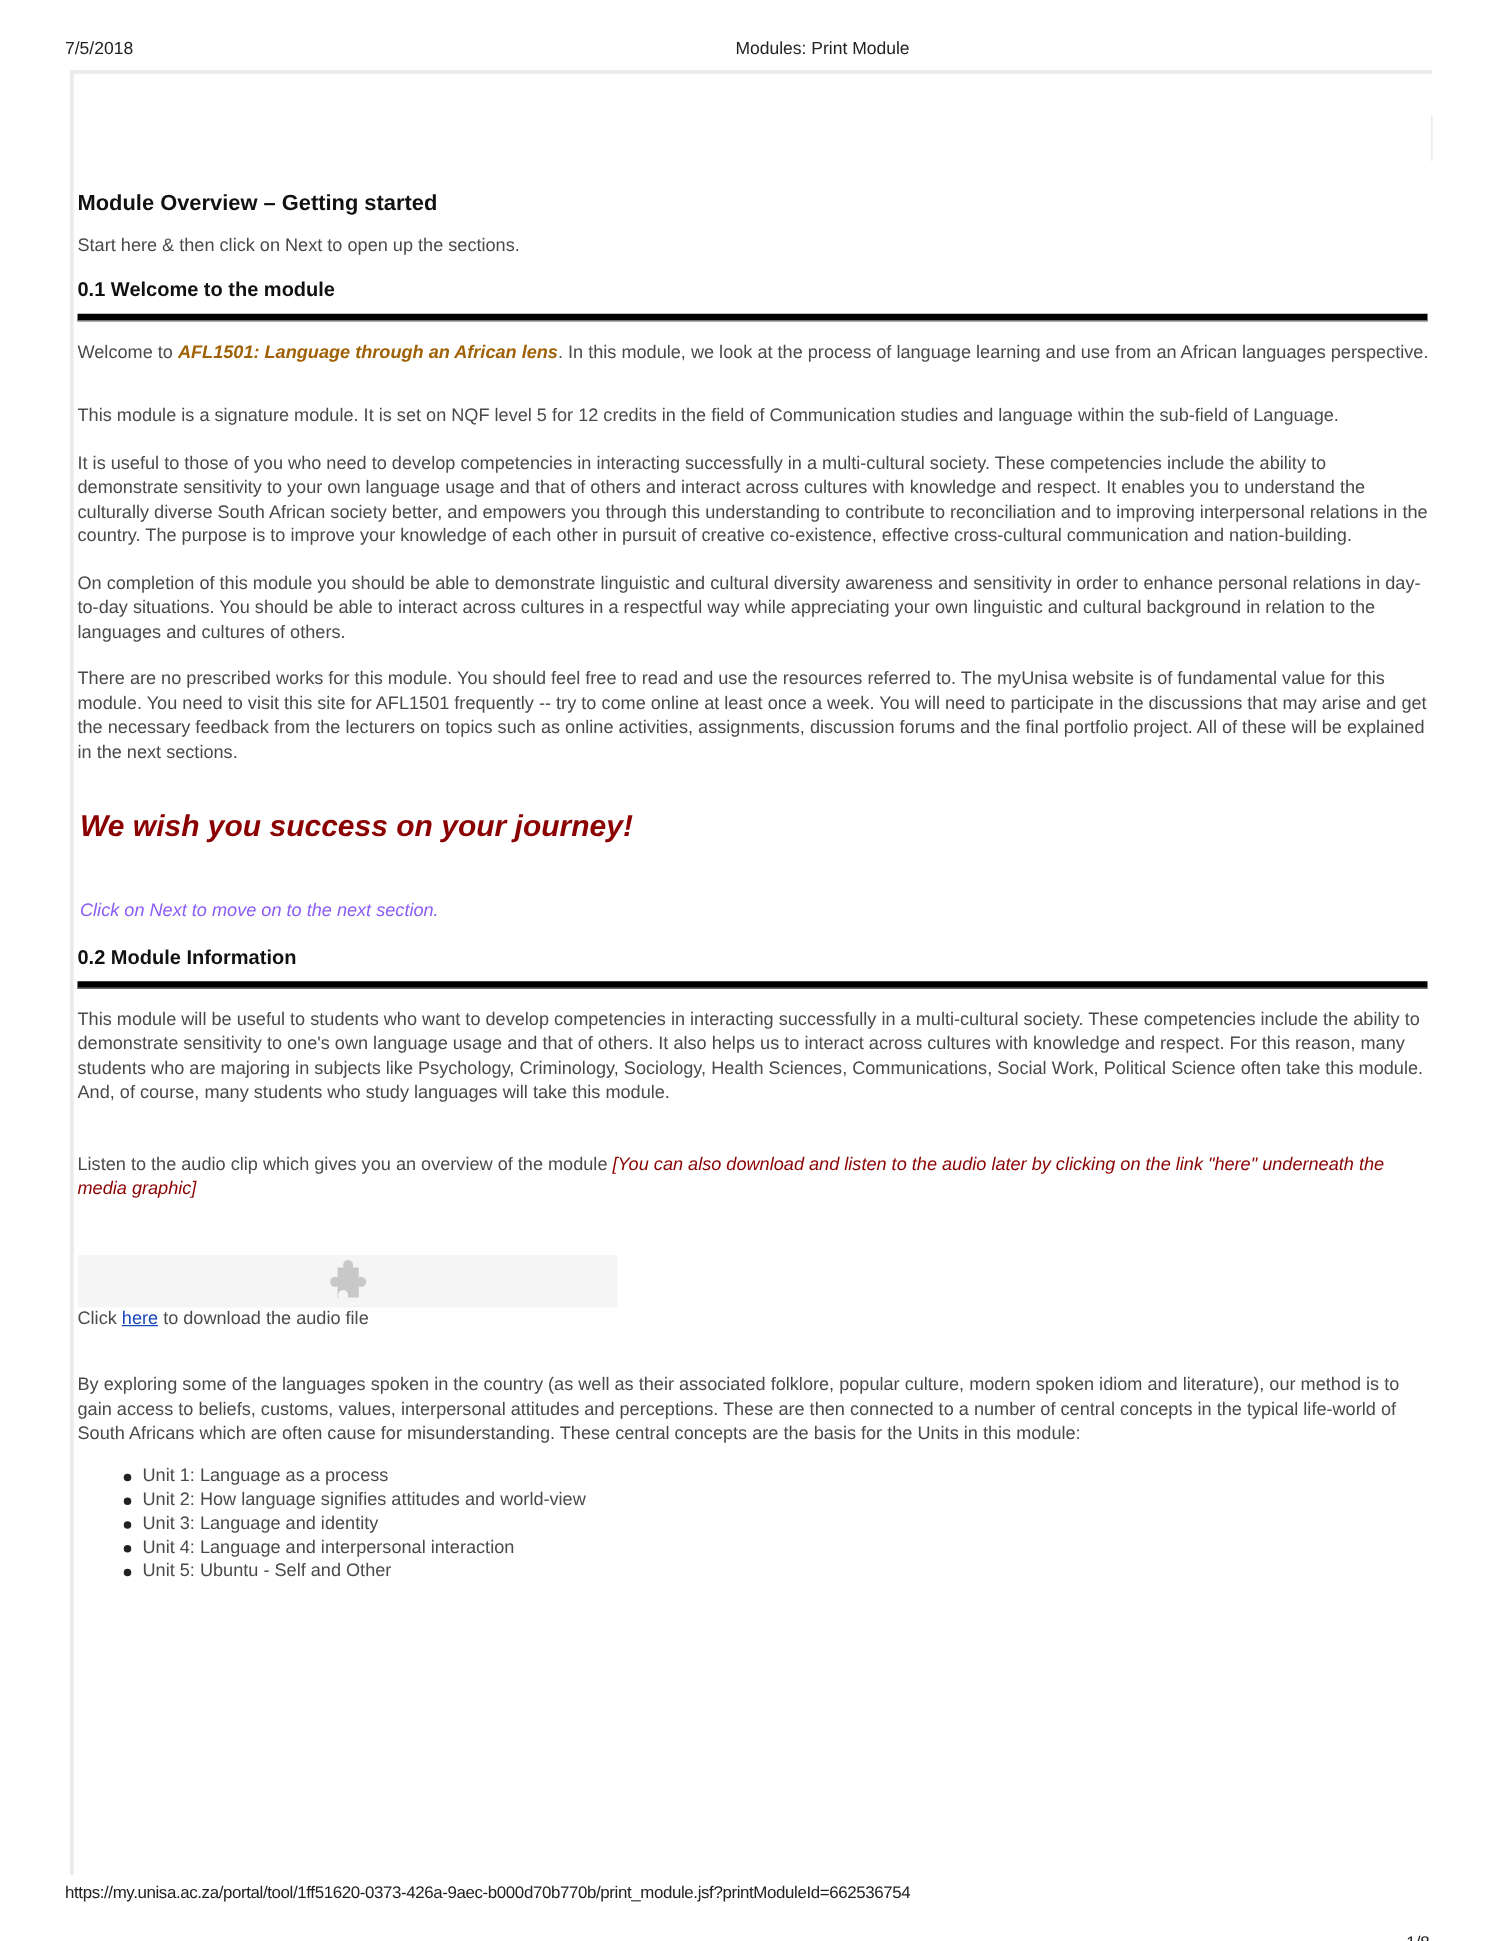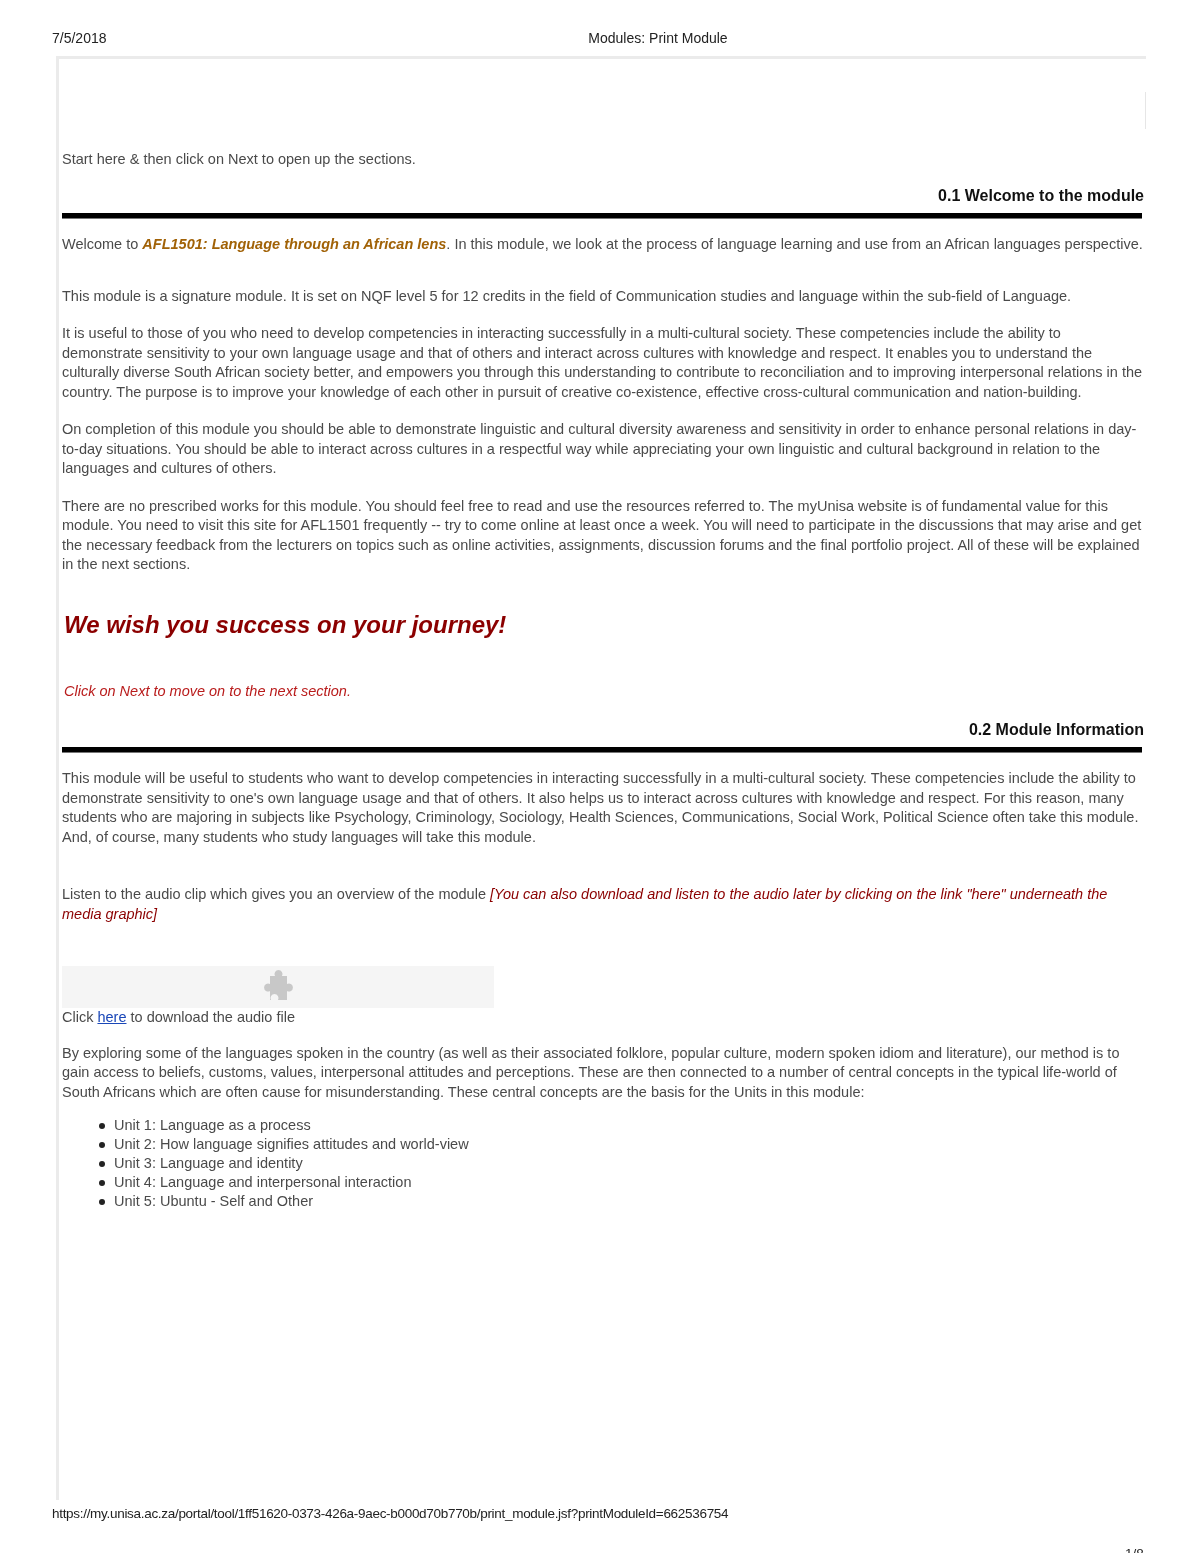--- a/index.html
+++ b/index.html
@@ -22,28 +22,28 @@
   .frame-top { position: absolute; top: 56px; left: 58px; width: 1088px; height: 3px; background: #ebebeb; }
   .frame-left { position: absolute; top: 56px; left: 56px; width: 3px; height: 1444px; background: #ebebeb; }
   .frame-right { position: absolute; top: 92px; left: 1145px; width: 1px; height: 37px; background: #e6e6e6; }
 
   .content {
     position: absolute; top: 150px; left: 62px; width: 1082px;
     font-size: 14.5px; line-height: 19.5px; color: #4a4a4a;
   }
   .h-overview { font-weight: bold; font-size: 17.5px; color: #111; margin: 3px 0 15px 0; }
   .intro { margin: 0 0 16px 0; }
-  .section-title { font-weight: bold; font-size: 16px; color: #111; margin: 12px 0 8px 0; text-align: right; }
+  .section-title { font-weight: bold; font-size: 16px; color: #111; margin: 12px 0 8px 0; }
   .rule { height: 5px; background: #000; margin: 0 0 16px 0; border-bottom: 1px solid #777; width: 1080px; }
   .big-heading { font-size: 31px; line-height: 36px; color: #8b0000; margin: 0 0 17px 0; font-weight: normal; }
   .big-heading em { font-style: italic; }
   p { margin: 0 0 18px 0; }
   .maroon-bold-italic { color: #a16207; font-weight: bold; font-style: italic; }
   .wish { color: #8b0000; font-weight: bold; font-style: italic; font-size: 24px; margin: 40px 0 48px 2px; }
-  .next-note { color: #b91c1c; font-style: italic; margin: 0 0 18px 2px; }
+  .next-note { color: #8b5cf6; font-style: italic; margin: 0 0 18px 2px; }
   .maroon-italic { color: #8b0000; font-style: italic; }
   .media-box {
     width: 432px; height: 42px; background: #f5f5f5; position: relative; margin-top: 42px;
   }
   .media-box svg { position: absolute; left: 196px; top: 2px; }
   .link { color: #1a47b8; text-decoration: underline; }
   ul.units { margin: 14px 0 0 0; padding-left: 52px; list-style: none; }
   ul.units li { position: relative; line-height: 19px; }
   ul.units li::before {
     content: ""; position: absolute; left: -15px; top: 7px; width: 6px; height: 6px;
@@ -56,20 +56,21 @@
 <div class="print-header">
   <span class="date">7/5/2018</span>
   <span class="title">Modules: Print Module</span>
 </div>
 
 <div class="frame-top"></div>
 <div class="frame-left"></div>
 <div class="frame-right"></div>
 
 <div class="content">
+  <div class="h-overview">Module Overview – Getting started</div>
   <div class="intro">Start here &amp; then click on Next to open up the sections.</div>
 
   <div class="section-title">0.1 Welcome to the module</div>
   <div class="rule"></div>
 
   <p><span>Welcome to </span><span class="maroon-bold-italic">AFL1501: Language through an African lens</span><span>. In this module, we look at the process of language learning and use from an African languages perspective.</span></p>
 
   <p style="margin-top:32px">This module is a signature module. It is set on NQF level 5 for 12 credits in the field of Communication studies and language within the sub-field of Language.</p>
   <p>It is useful to those of you who need to develop competencies in interacting successfully in a multi-cultural society. These competencies include the ability to demonstrate sensitivity to your own language usage and that of others and interact across cultures with knowledge and respect. It enables you to understand the culturally diverse South African society better, and empowers you through this understanding to contribute to reconciliation and to improving interpersonal relations in the country. The purpose is to improve your knowledge of each other in pursuit of creative co-existence, effective cross-cultural communication and nation-building.</p>
   <p>On completion of this module you should be able to demonstrate linguistic and cultural diversity awareness and sensitivity in order to enhance personal relations in day-to-day situations. You should be able to interact across cultures in a respectful way while appreciating your own linguistic and cultural background in relation to the languages and cultures of others.</p>
@@ -83,21 +84,21 @@
 
   <p>This module will be useful to students who want to develop competencies in interacting successfully in a multi-cultural society. These competencies include the ability to demonstrate sensitivity to one's own language usage and that of others. It also helps us to interact across cultures with knowledge and respect. For this reason, many students who are majoring in subjects like Psychology, Criminology, Sociology, Health Sciences, Communications, Social Work, Political Science often take this module. And, of course, many students who study languages will take this module.</p>
 
   <p style="margin-top:38px; margin-bottom:0"><span>Listen to the audio clip which gives you an overview of the module </span><span class="maroon-italic">[You can also download and listen to the audio later by clicking on the link "here" underneath the media graphic]</span></p>
 
   <div class="media-box">
     <svg width="40" height="38" viewBox="0 0 40 38">
       <path fill="#c8c8c8" d="M12 8 h5 a4 4 0 1 1 7 0 h5 v8 a4 4 0 1 1 0 7 v9 h-9 a4 4 0 1 0 -7 0 h-1 v-9 a4 4 0 1 1 0 -7 z"></path>
     </svg>
   </div>
-  <div style="margin: 0 0 16px 0"><span>Click </span><a class="link">here</a><span> to download the audio file</span></div>
+  <div style="margin: 0 0 34px 0"><span>Click </span><a class="link">here</a><span> to download the audio file</span></div>
 
   <p style="margin-bottom:0">By exploring some of the languages spoken in the country (as well as their associated folklore, popular culture, modern spoken idiom and literature), our method is to gain access to beliefs, customs, values, interpersonal attitudes and perceptions. These are then connected to a number of central concepts in the typical life-world of South Africans which are often cause for misunderstanding. These central concepts are the basis for the Units in this module:</p>
 
   <ul class="units">
     <li>Unit 1: Language as a process</li>
     <li>Unit 2: How language signifies attitudes and world-view</li>
     <li>Unit 3: Language and identity</li>
     <li>Unit 4: Language and interpersonal interaction</li>
     <li>Unit 5: Ubuntu - Self and Other</li>
   </ul>

